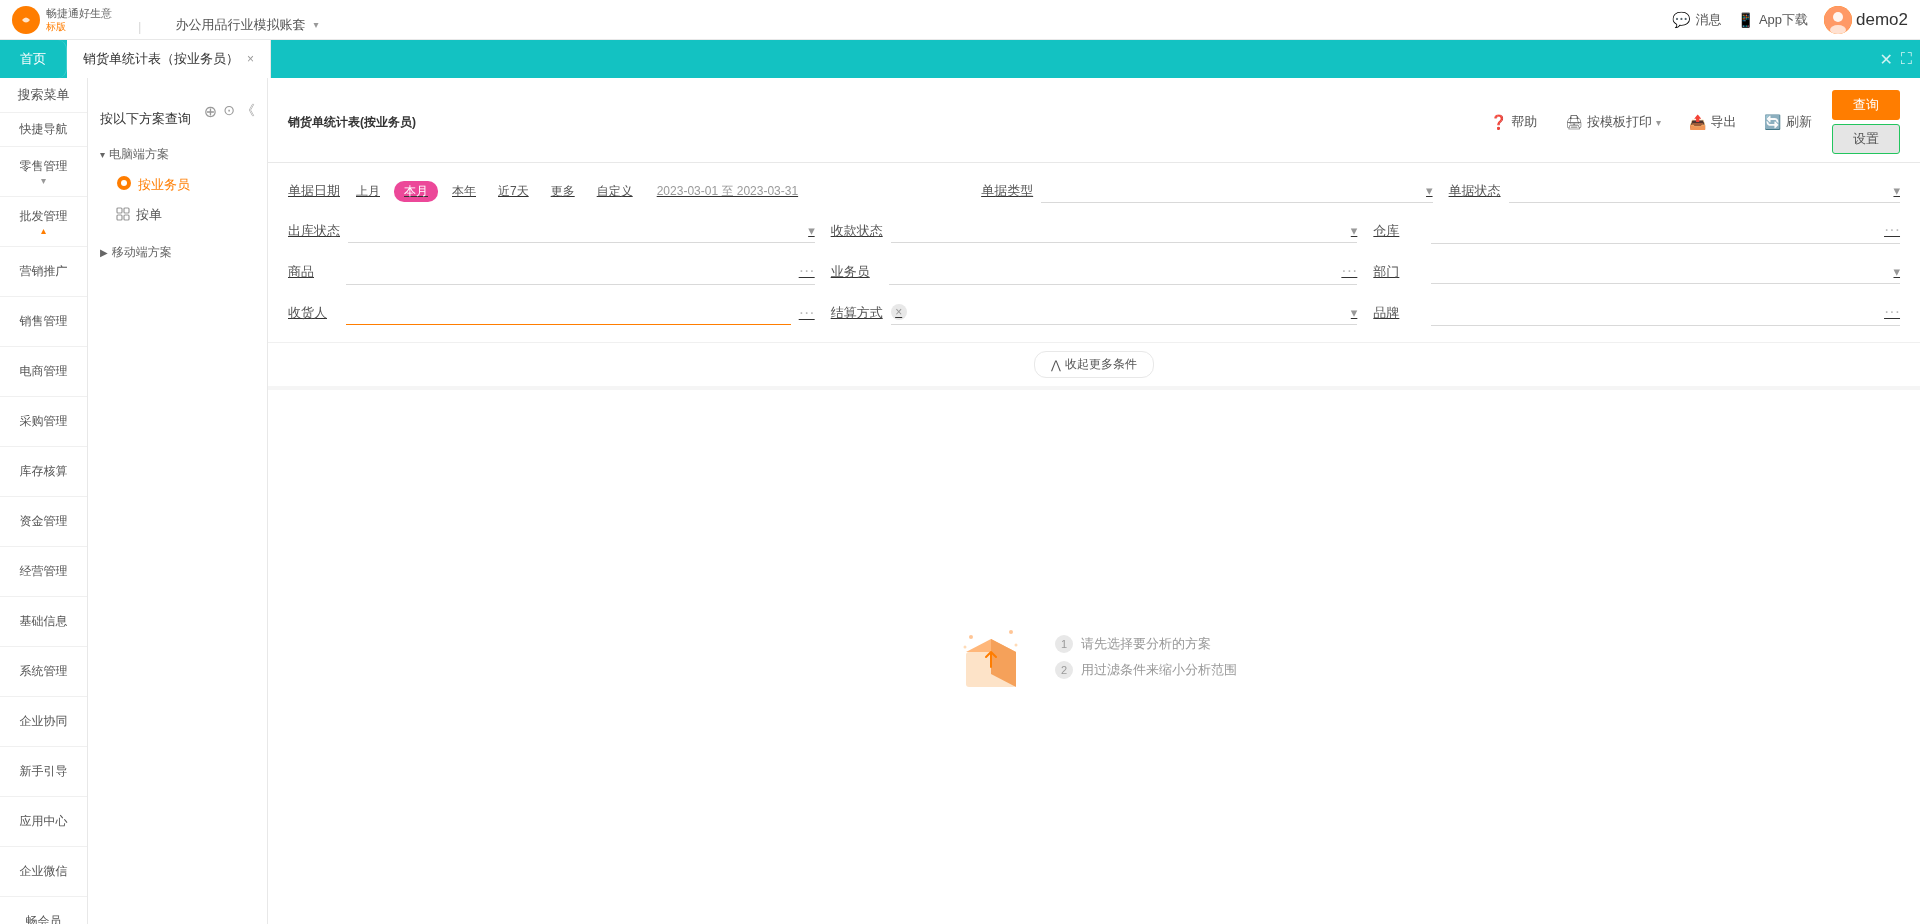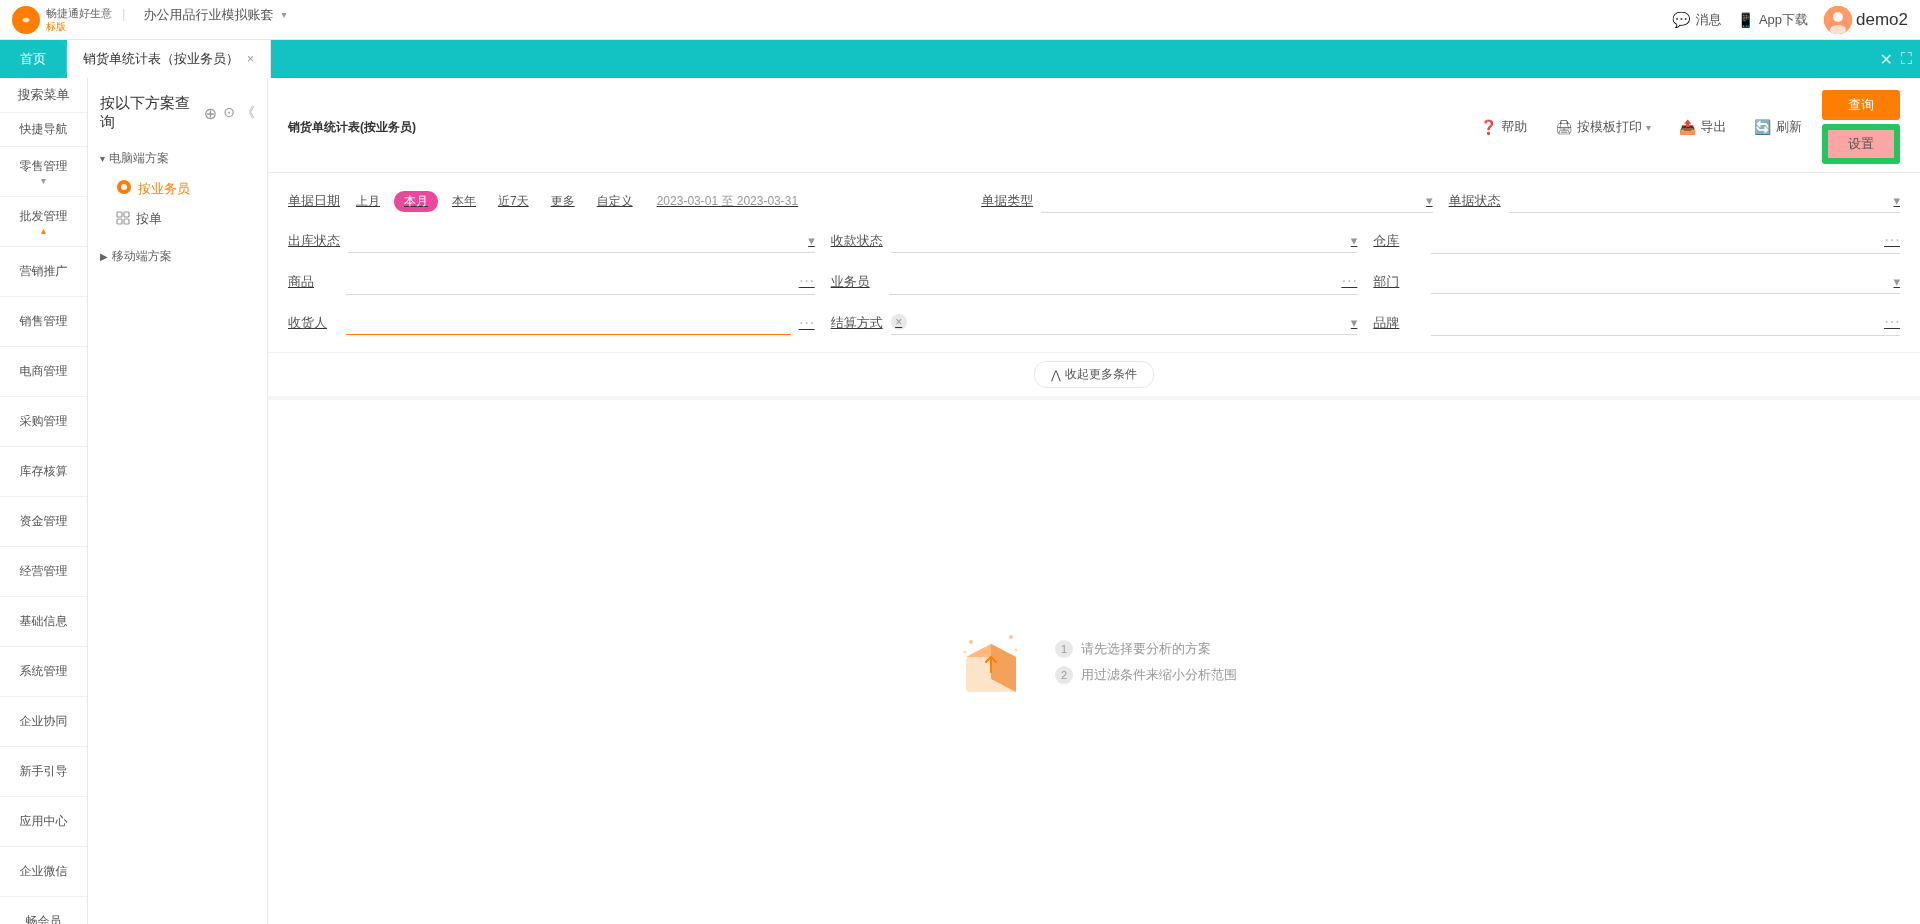--- a/index.html
+++ b/index.html
@@ -9,21 +9,21 @@
     .top-bar {
       height: 40px;
       background: #fff;
       display: flex;
       align-items: center;
       padding: 0 12px;
       border-bottom: 1px solid #e8e8e8;
       justify-content: space-between;
       flex-shrink: 0;
     }
-    .top-bar-left { display: flex; align-items: flex-start; gap: 4px; }
+    .top-bar-left { display: flex; align-items: flex-end; gap: 20px; }
     .logo-area { display: flex; align-items: center; gap: 6px; }
     .logo-icon { width: 28px; height: 28px; background: #ff7d00; border-radius: 50%; display: flex; align-items: center; justify-content: center; color: #fff; font-size: 12px; font-weight: bold; }
     .logo-text { font-size: 11px; color: #666; line-height: 1.3; }
     .breadcrumb-area { display: flex; align-items: center; gap: 4px; margin-left: 8px; }
     .top-bar-right { display: flex; align-items: center; gap: 16px; }
     .top-right-item { display: flex; align-items: center; gap: 4px; color: #555; font-size: 13px; cursor: pointer; }
     .avatar { width: 28px; height: 28px; border-radius: 50%; background: #ff7d00; display: flex; align-items: center; justify-content: center; color: #fff; font-size: 11px; overflow: hidden; }
 
     
     .tab-bar {
@@ -186,23 +186,23 @@
     .btn-primary {
       background: #ff7d00;
       color: #fff;
       border: none;
       padding: 6px 20px;
       border-radius: 3px;
       cursor: pointer;
       font-size: 13px;
     }
     .btn-secondary {
-      background: #fca5a5;
-      color: #555;
-      border: 6px solid #22c55e;
+      background: #e5e5e5;
+      color: #555;
+      border: 1px solid #22c55e;
       padding: 5px 20px;
       border-radius: 3px;
       cursor: pointer;
       font-size: 13px;
     }
 
     
     .filter-area {
       background: #fff;
       padding: 16px 20px;
@@ -439,21 +439,21 @@
     <div class="sidebar-item">
       <span>企业微信</span>
     </div>
     <div class="sidebar-item">
       <span>畅会员</span>
     </div>
   </div>
 
   <div class="left-panel">
     <div class="left-panel-header">
-      <span style="font-size:15px;color:#333;">按以下方案查询</span>
+      <span style="font-size:13px;color:#333;margin-top:16px;">按以下方案查询</span>
       <div class="left-panel-header-icons">
         <span style="cursor:pointer;color:#999;font-size:16px;">⊕</span>
         <span style="cursor:pointer;color:#999;font-size:14px;">⊙</span>
         <span style="cursor:pointer;color:#999;font-size:14px;">《</span>
       </div>
     </div>
 
     <div class="left-panel-section">
       <div class="left-panel-section-title">
         <span class="arrow">▾</span>

